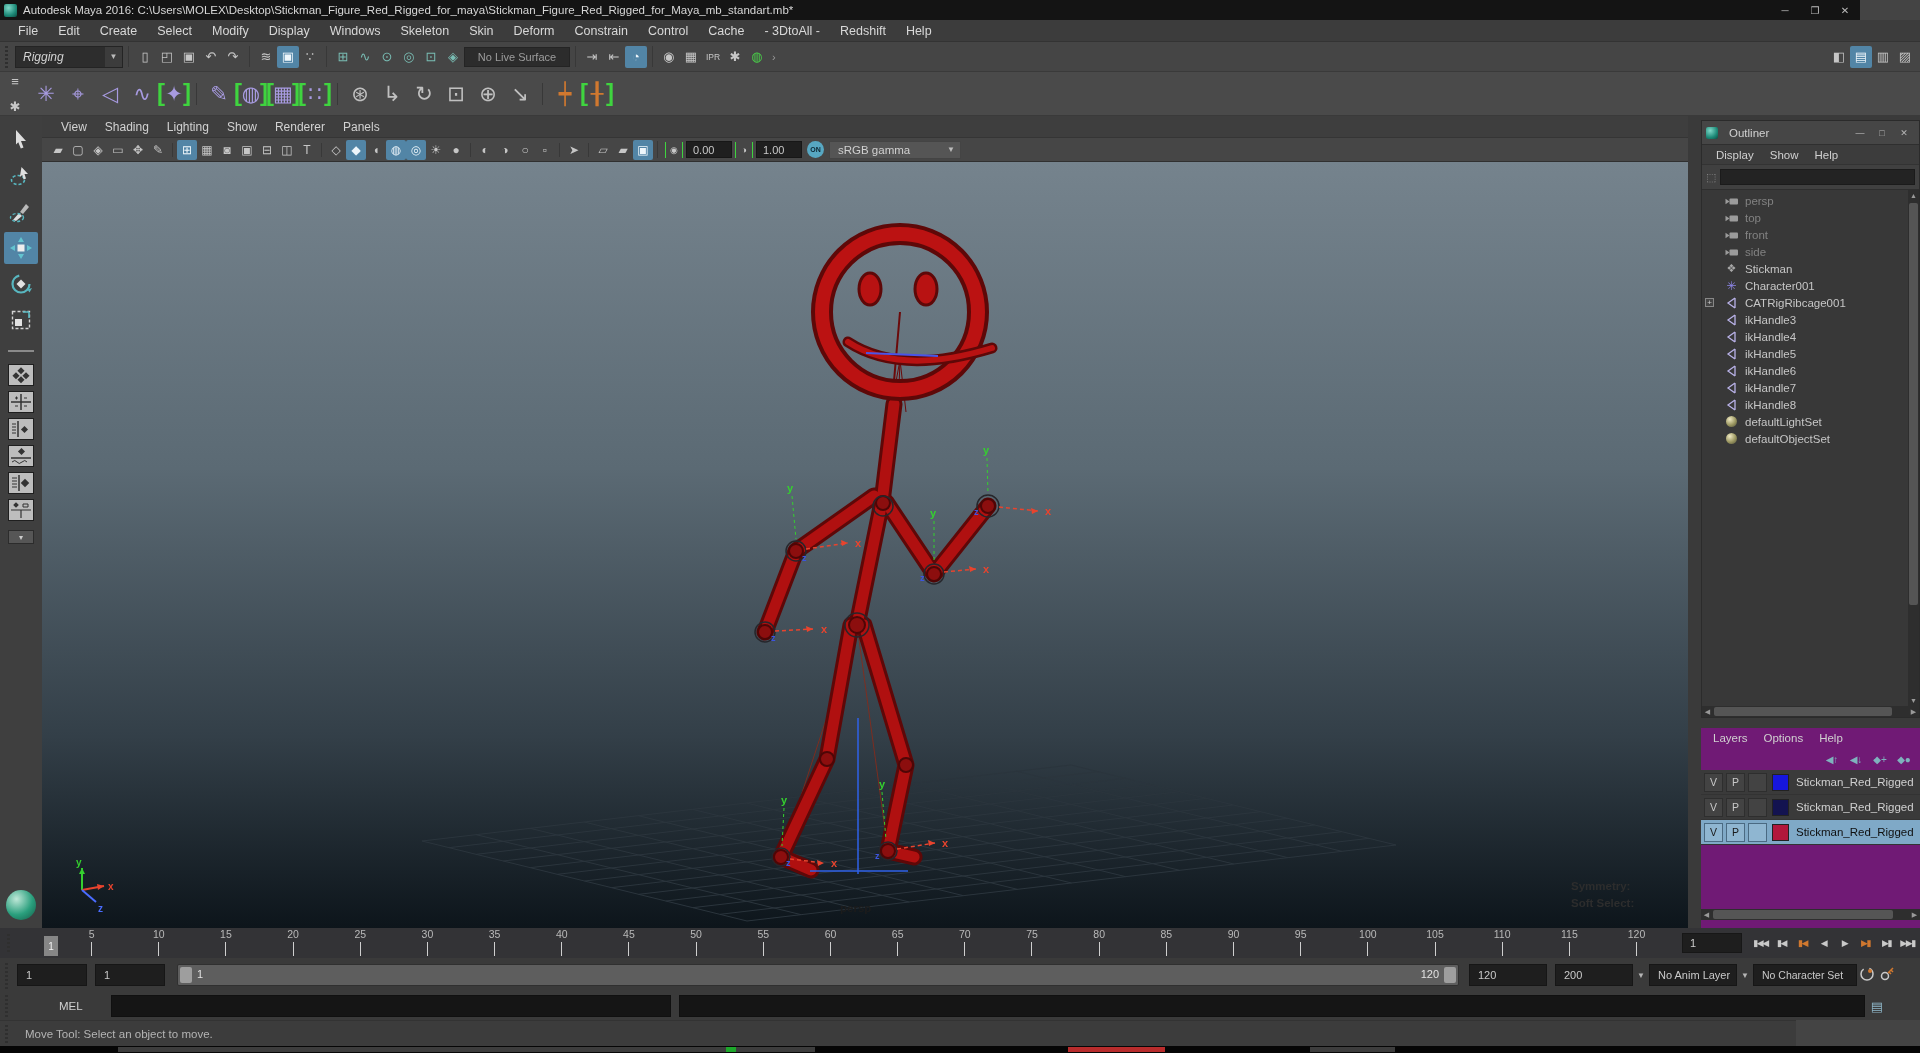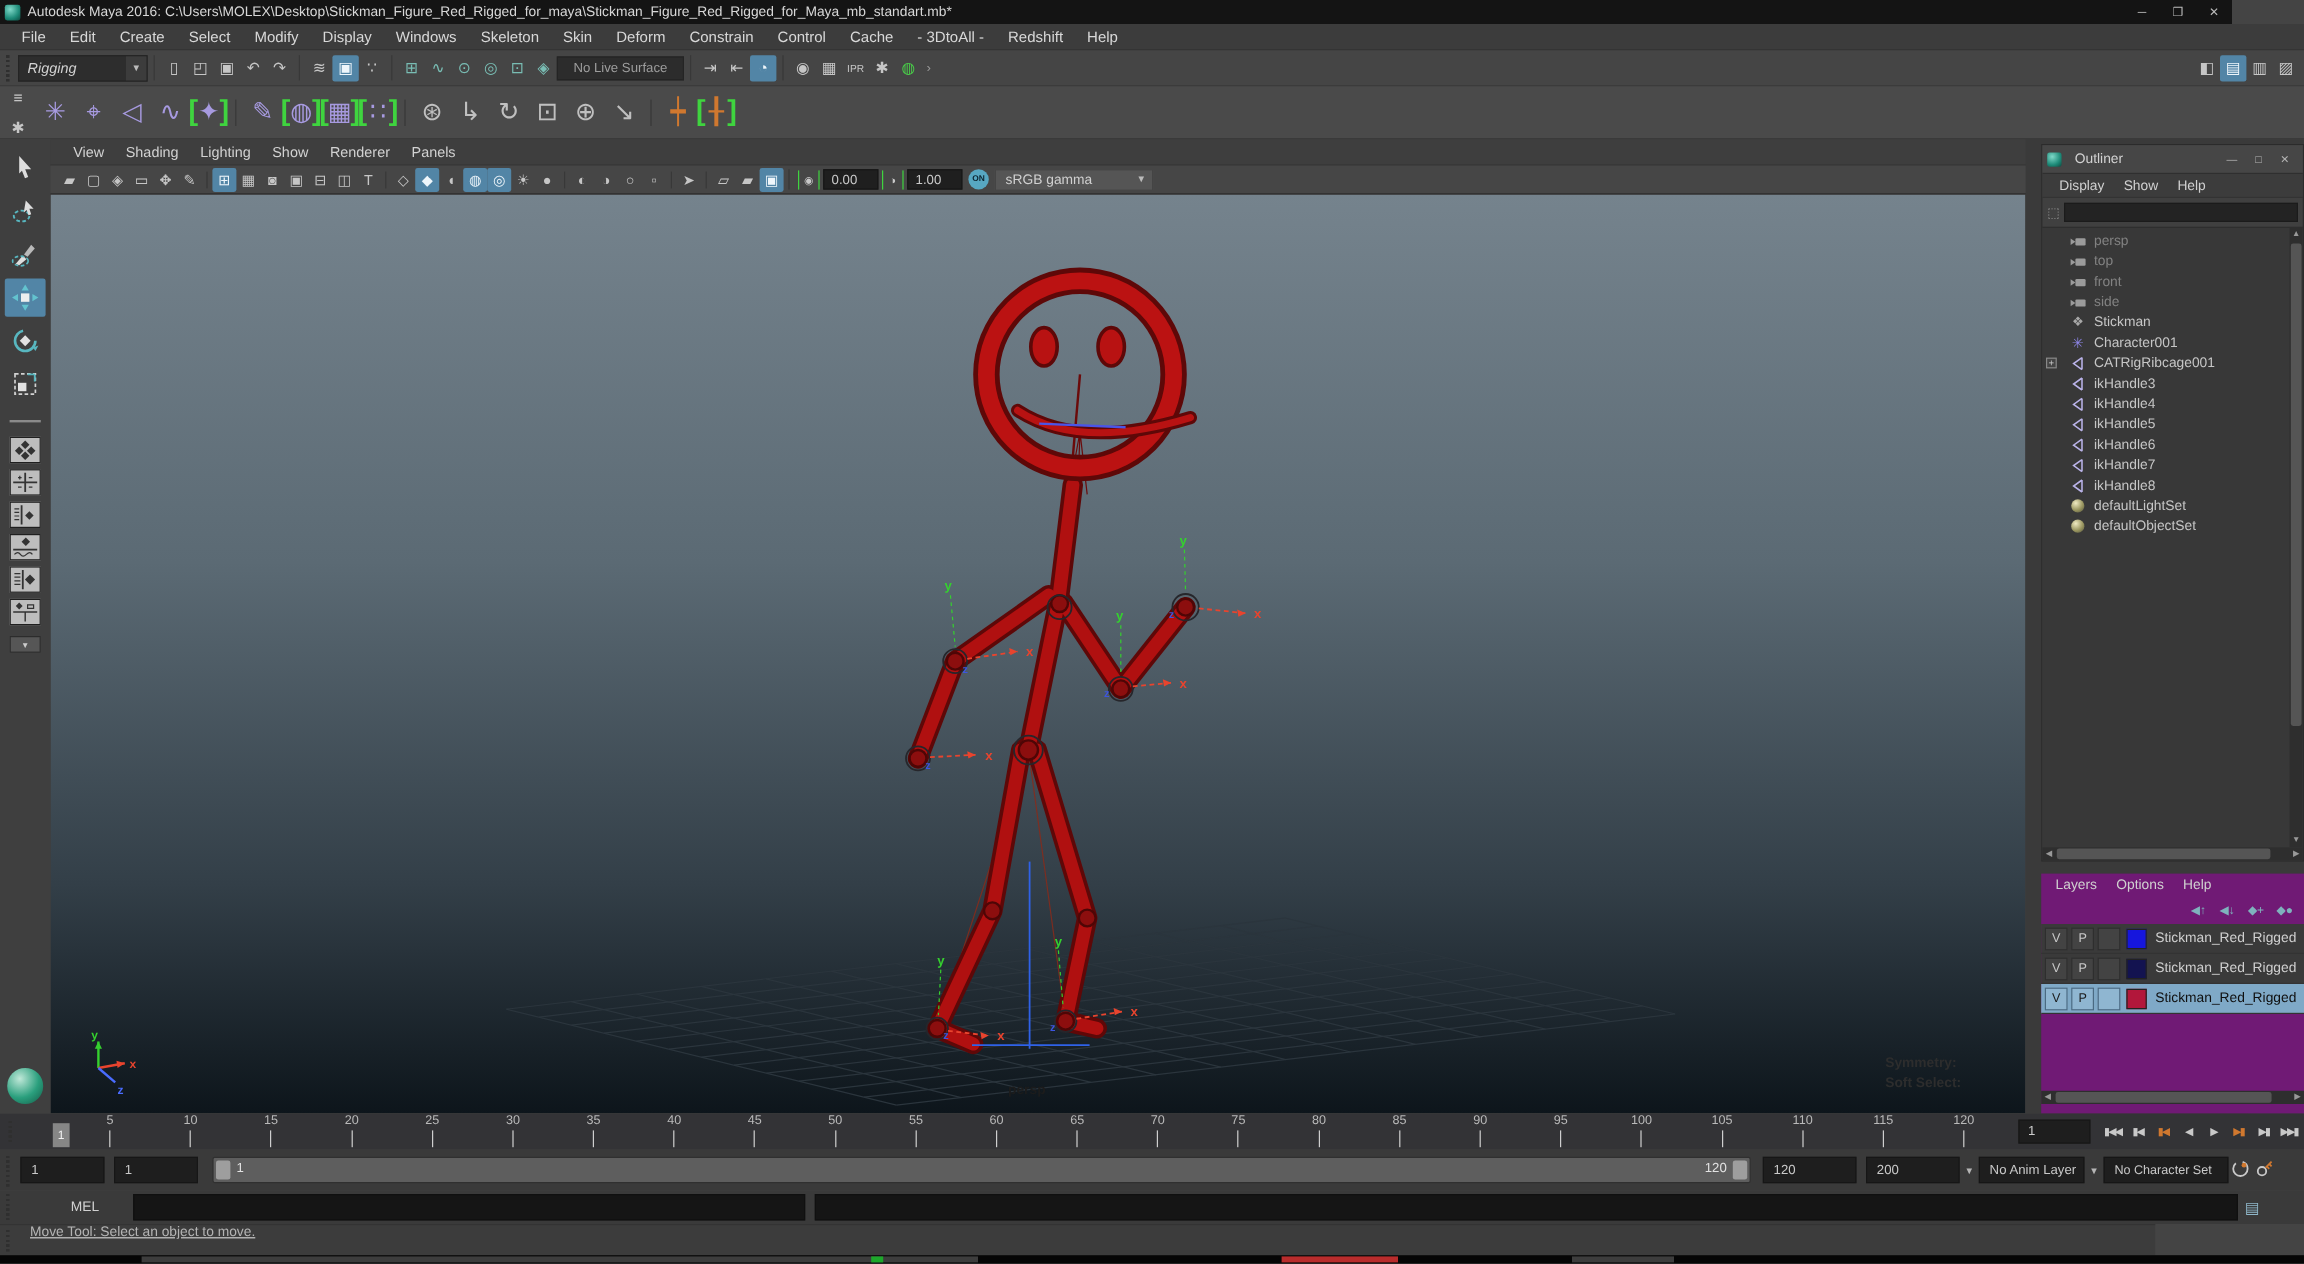--- a/index.html
+++ b/index.html
@@ -178,21 +178,21 @@
   .rslider .hlab { position:absolute; top:3px; font-size:11px; color:#e2e2e2; }
   .ddarr { width:16px; height:22px; display:flex; align-items:center; justify-content:center;
     color:#b5b5b5; font-size:8px; }
   .keyico { width:20px; text-align:center; }
   
   .cmdrow { position:absolute; left:0; top:992px; width:1920px; height:28px; background:#3a3a3a;
     display:flex; align-items:center; }
   .cmdrow .mel { font-size:11.5px; color:#d0d0d0; margin-left:46px; }
   .cmdfield { height:22px; background:#151515; border:1px solid #101010; }
   .helprow { position:absolute; left:0; top:1020px; width:1796px; height:26px; background:#3c3c3c;
-    display:flex; align-items:flex-start; border-top:1px solid #333;text-decoration:underline; }
+    display:flex; align-items:center; border-top:1px solid #333; }
   .helprow .txt { font-size:11.5px; color:#b4b4b4; margin-left:12px; }
   .sliver { position:absolute; left:0; top:1046px; width:1920px; height:7px; background:#060606; }
   .sliver div { position:absolute; top:1px; height:5px; }
 </style>
 </head>
 <body>
 
 <div class="app">
 
   <div class="titlebar">

